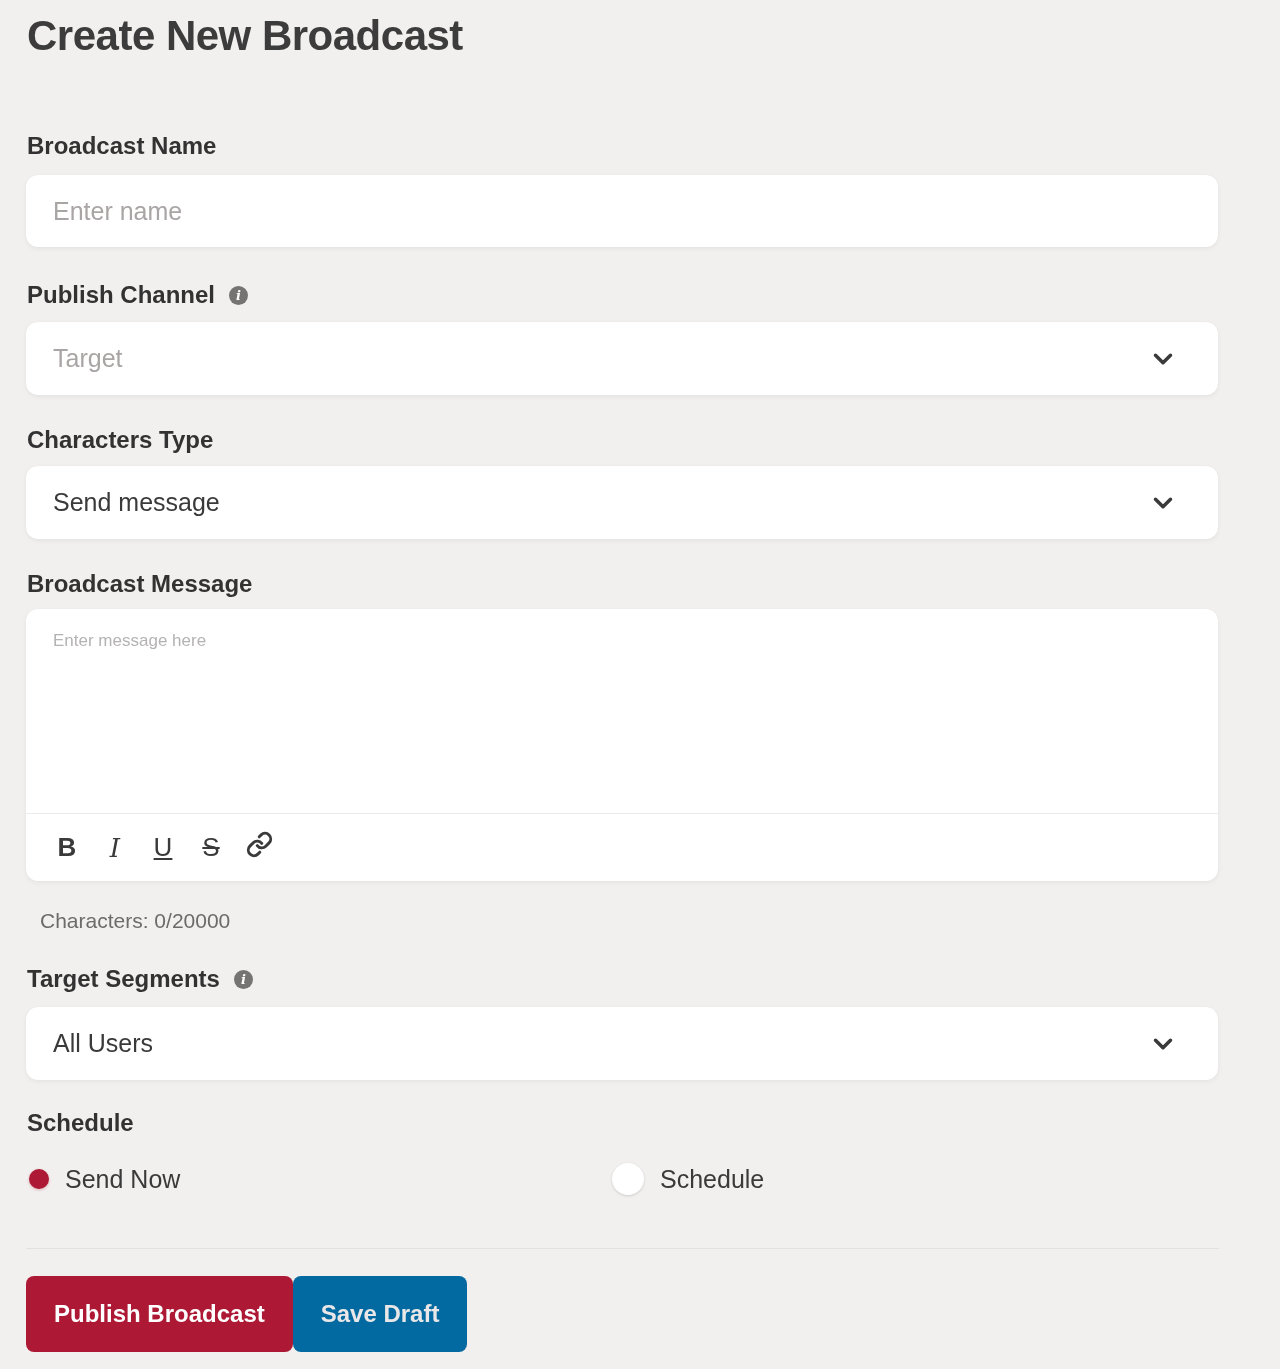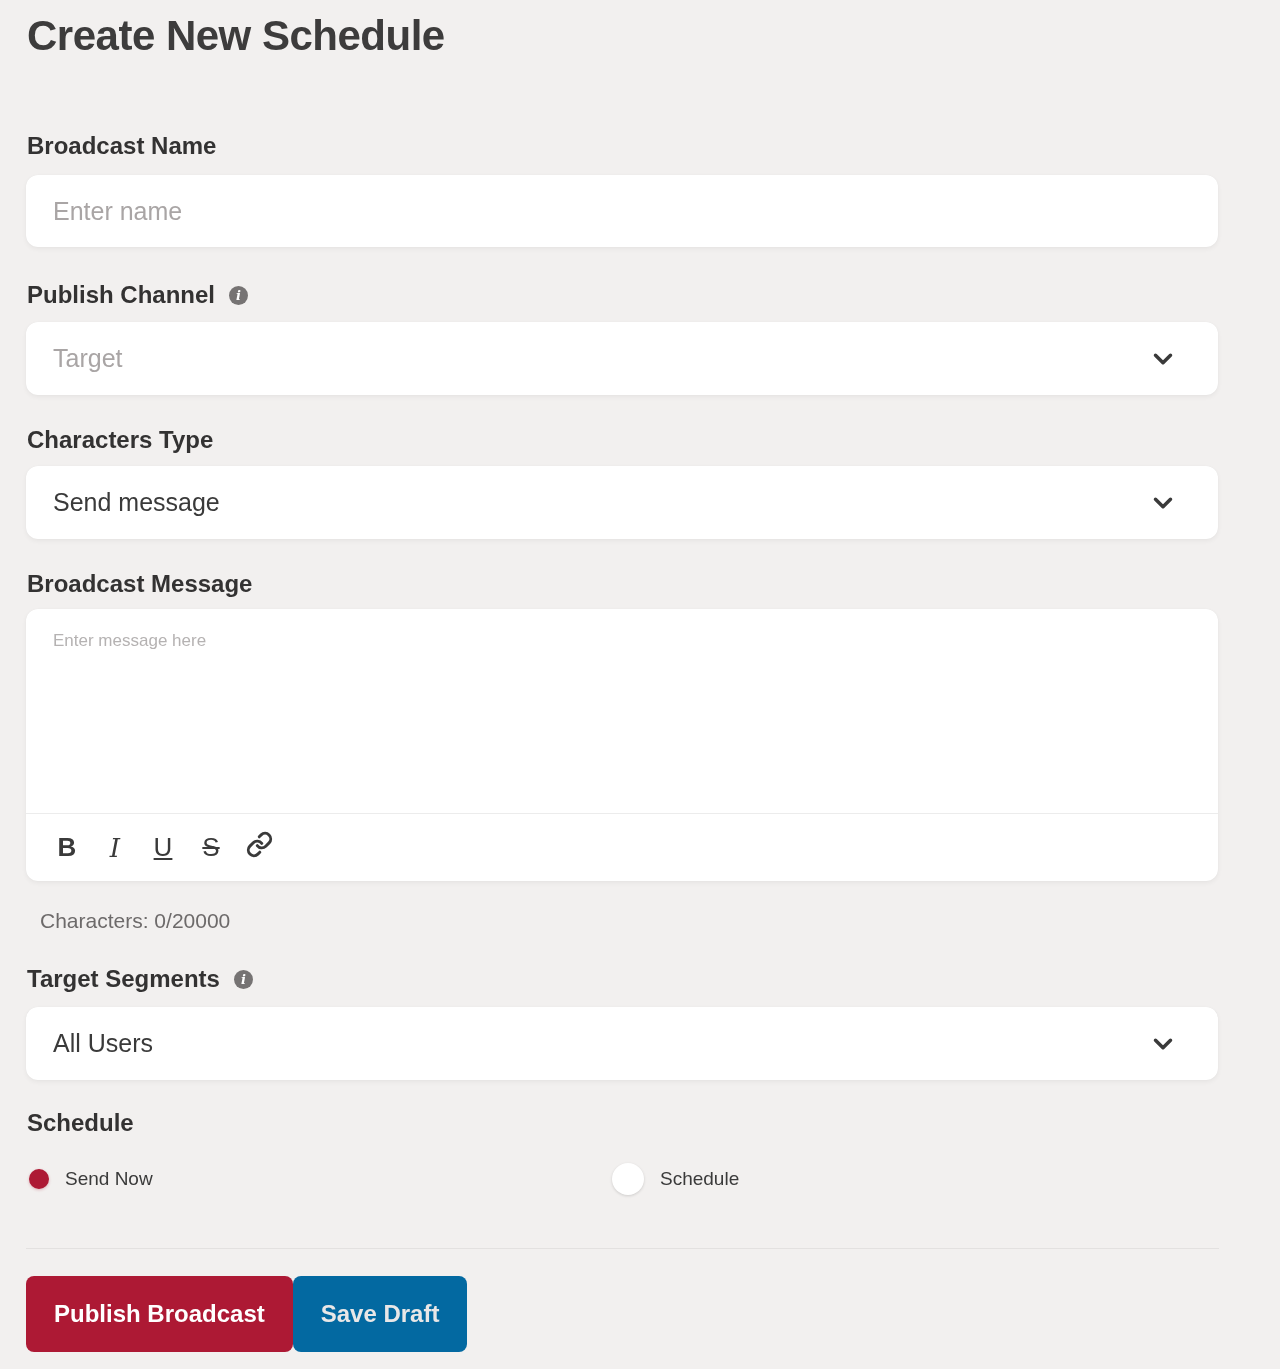--- a/index.html
+++ b/index.html
@@ -167,21 +167,21 @@
     flex-shrink: 0;
   }
   .radio-circle.selected {
     width: 12px; height: 12px;
     border: 10px solid #ad1934;
     box-shadow: 0 1px 3px rgba(173,25,52,0.3);
     background: #ffffff;
   }
   .radio-label {
     margin-left: 16px;
-    font-size: 19px;
+    font-size: 25px;
     color: #3a3a3a;
     font-weight: 400;
   }
 
   .divider {
     margin-top: 53px;
     width: 1193px;
     height: 1px;
     background: #e3e1e0;
   }
@@ -210,21 +210,21 @@
     color: #e9e7e7;
     min-width: 162px;
     cursor: default;
   }
 </style>
 </head>
 <body>
 
 <div class="page">
 
-  <h1 class="page-title">Create New Schedule</h1>
+  <h1 class="page-title">Create New Broadcast</h1>
 
   <div class="field-label lbl-name">
     <span>Broadcast Name</span>
   </div>
   <input class="box text-input" type="text" placeholder="Enter name" style="">
 
   <div class="field-label lbl-chan">
     <span>Publish Channel</span>
     <span class="info-icon">i</span>
   </div>

